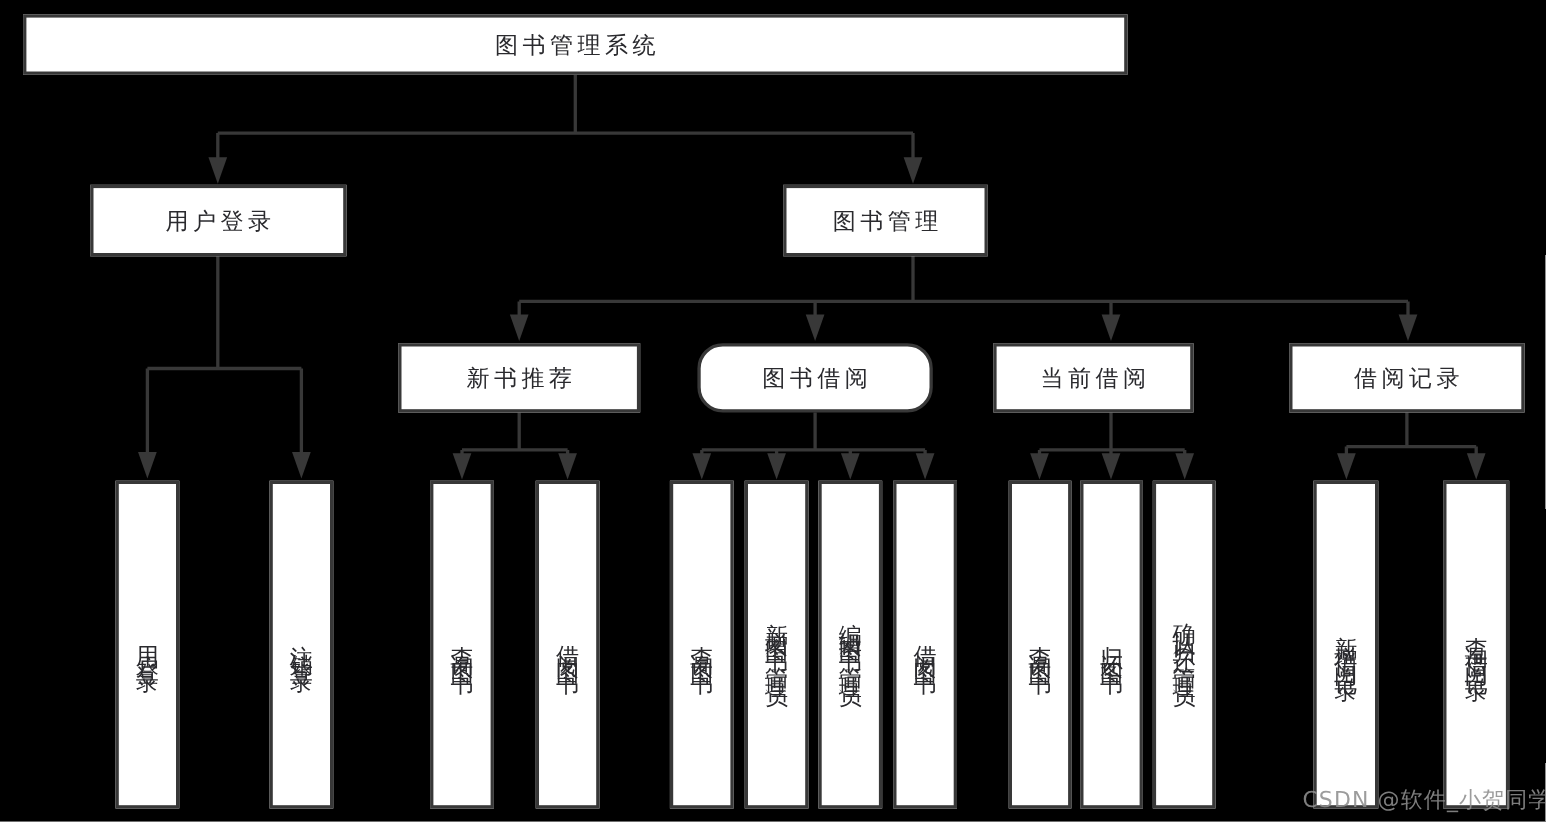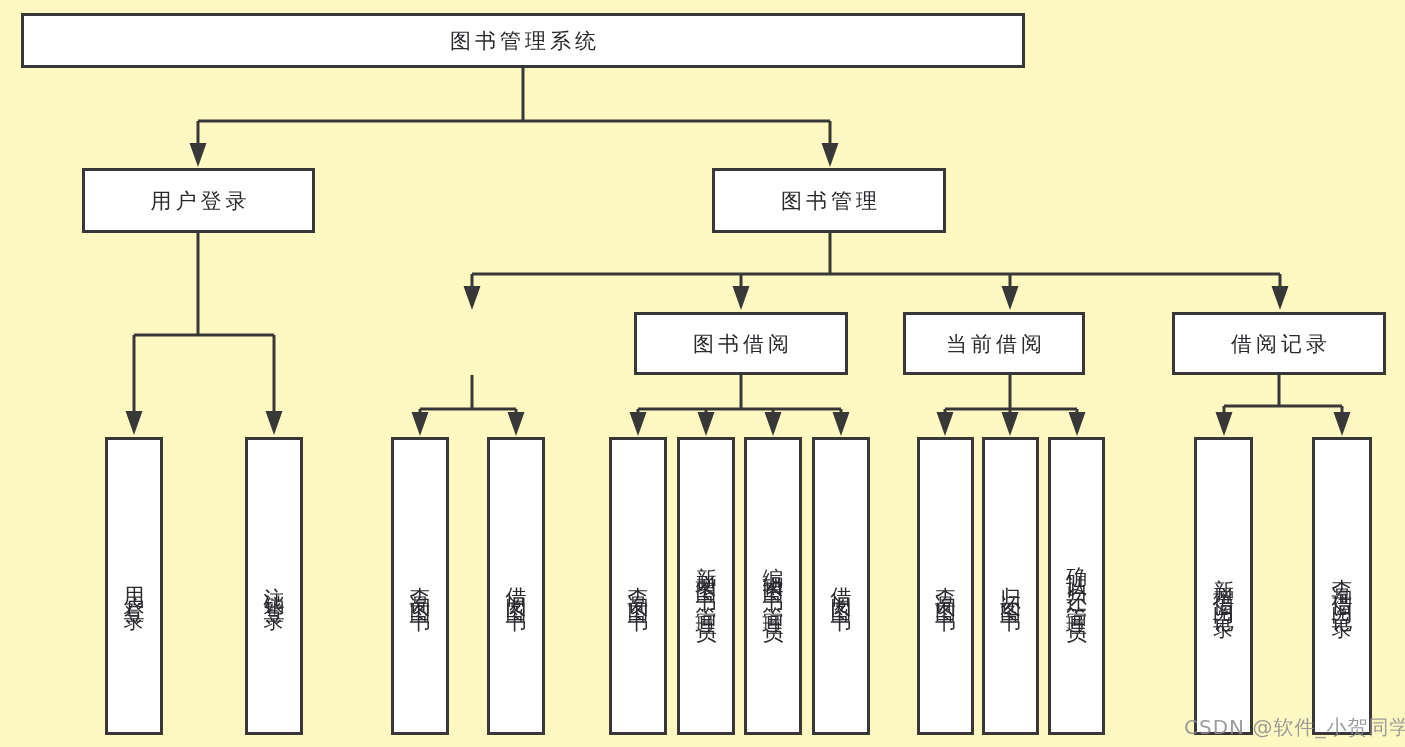--- a/index.html
+++ b/index.html
@@ -1,20 +1,20 @@
 <!DOCTYPE html>
 <html><head>
 <meta charset="utf-8">
 <style>
   html, body { margin: 0; padding: 0; background: #ffffff; }
   .canvas {
     position: relative;
     width: 1405px;
     height: 747px;
-    background: #fef9c3;
+    background: #000000;
     font-family: "DejaVu Sans", "Liberation Sans", sans-serif;
     overflow: hidden;
   }
   .connectors {
     position: absolute;
     left: 0; top: 0;
     width: 1405px; height: 747px;
   }
   .box {
     position: absolute;
@@ -107,25 +107,28 @@
     </g>
   </svg>
 
   <div class="box" style="left:21px;top:13px;width:1004px;height:55px;">
     <span class="hlabel">图书管理系统</span>
   </div>
 
   <div class="box" style="left:82px;top:168px;width:233px;height:65px;">
     <span class="hlabel">用户登录</span>
   </div>
-  <div class="box" style="left:712px;top:168px;width:234px;height:65px;">
+  <div class="box" style="left:712px;top:168px;width:186px;height:65px;">
     <span class="hlabel">图书管理</span>
   </div>
 
-  <div class="box" style="left:634px;top:312px;width:214px;height:63px;">
+  <div class="box" style="left:362px;top:312px;width:220px;height:63px;">
+    <span class="hlabel">新书推荐</span>
+  </div>
+  <div class="box" style="left:634px;top:312px;width:214px;height:63px;border-radius:23px;">
     <span class="hlabel">图书借阅</span>
   </div>
   <div class="box" style="left:903px;top:312px;width:182px;height:63px;">
     <span class="hlabel">当前借阅</span>
   </div>
   <div class="box" style="left:1172px;top:312px;width:214px;height:63px;">
     <span class="hlabel">借阅记录</span>
   </div>
 
   <div class="box" style="left:105px;top:437px;width:58px;height:298px;">

